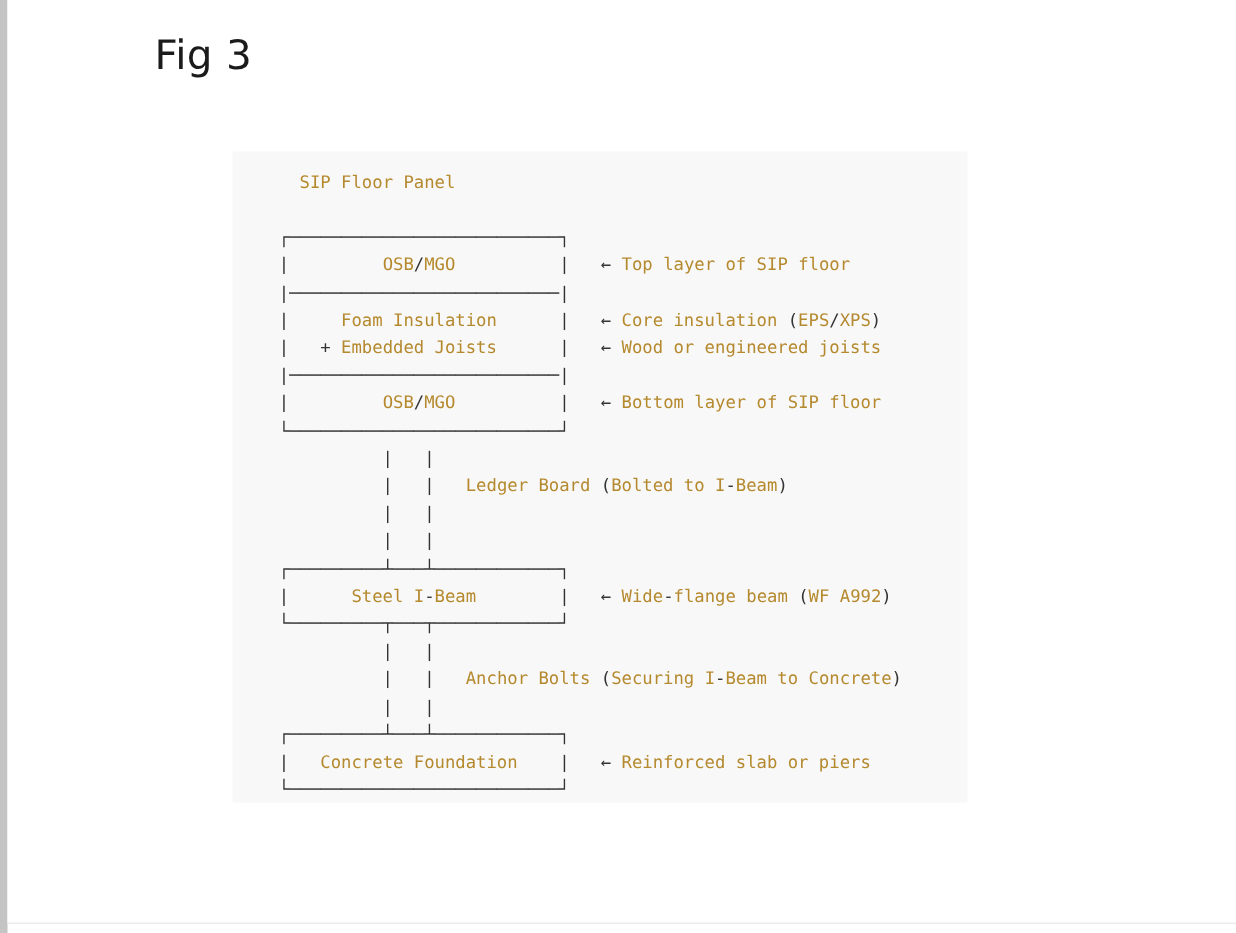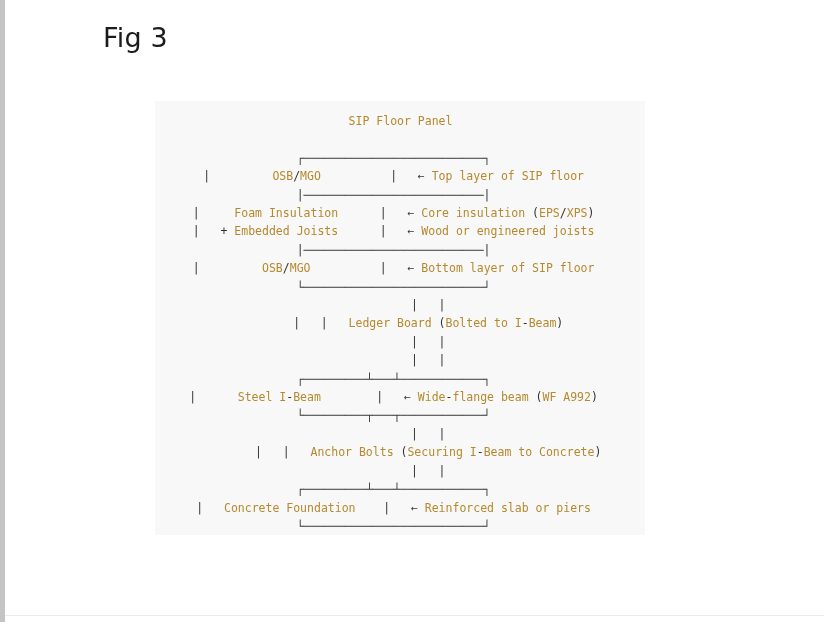--- a/index.html
+++ b/index.html
@@ -51,21 +51,20 @@
   }
   #code-panel {
     position: absolute;
     left: 150px;
     top: 101px;
     width: 490px;
     height: 434px;
     background: #f8f8f8;
     border-radius: 1px;
     overflow: hidden;
-    text-align: center;
   }
   #code-block {
     position: absolute;
     left: 17px;
     top: 11px;
     font-family: "DejaVu Sans Mono", "Liberation Mono", monospace;
     font-size: 11.5px;
     line-height: 18.4px;
     white-space: pre;
     color: #333333;

